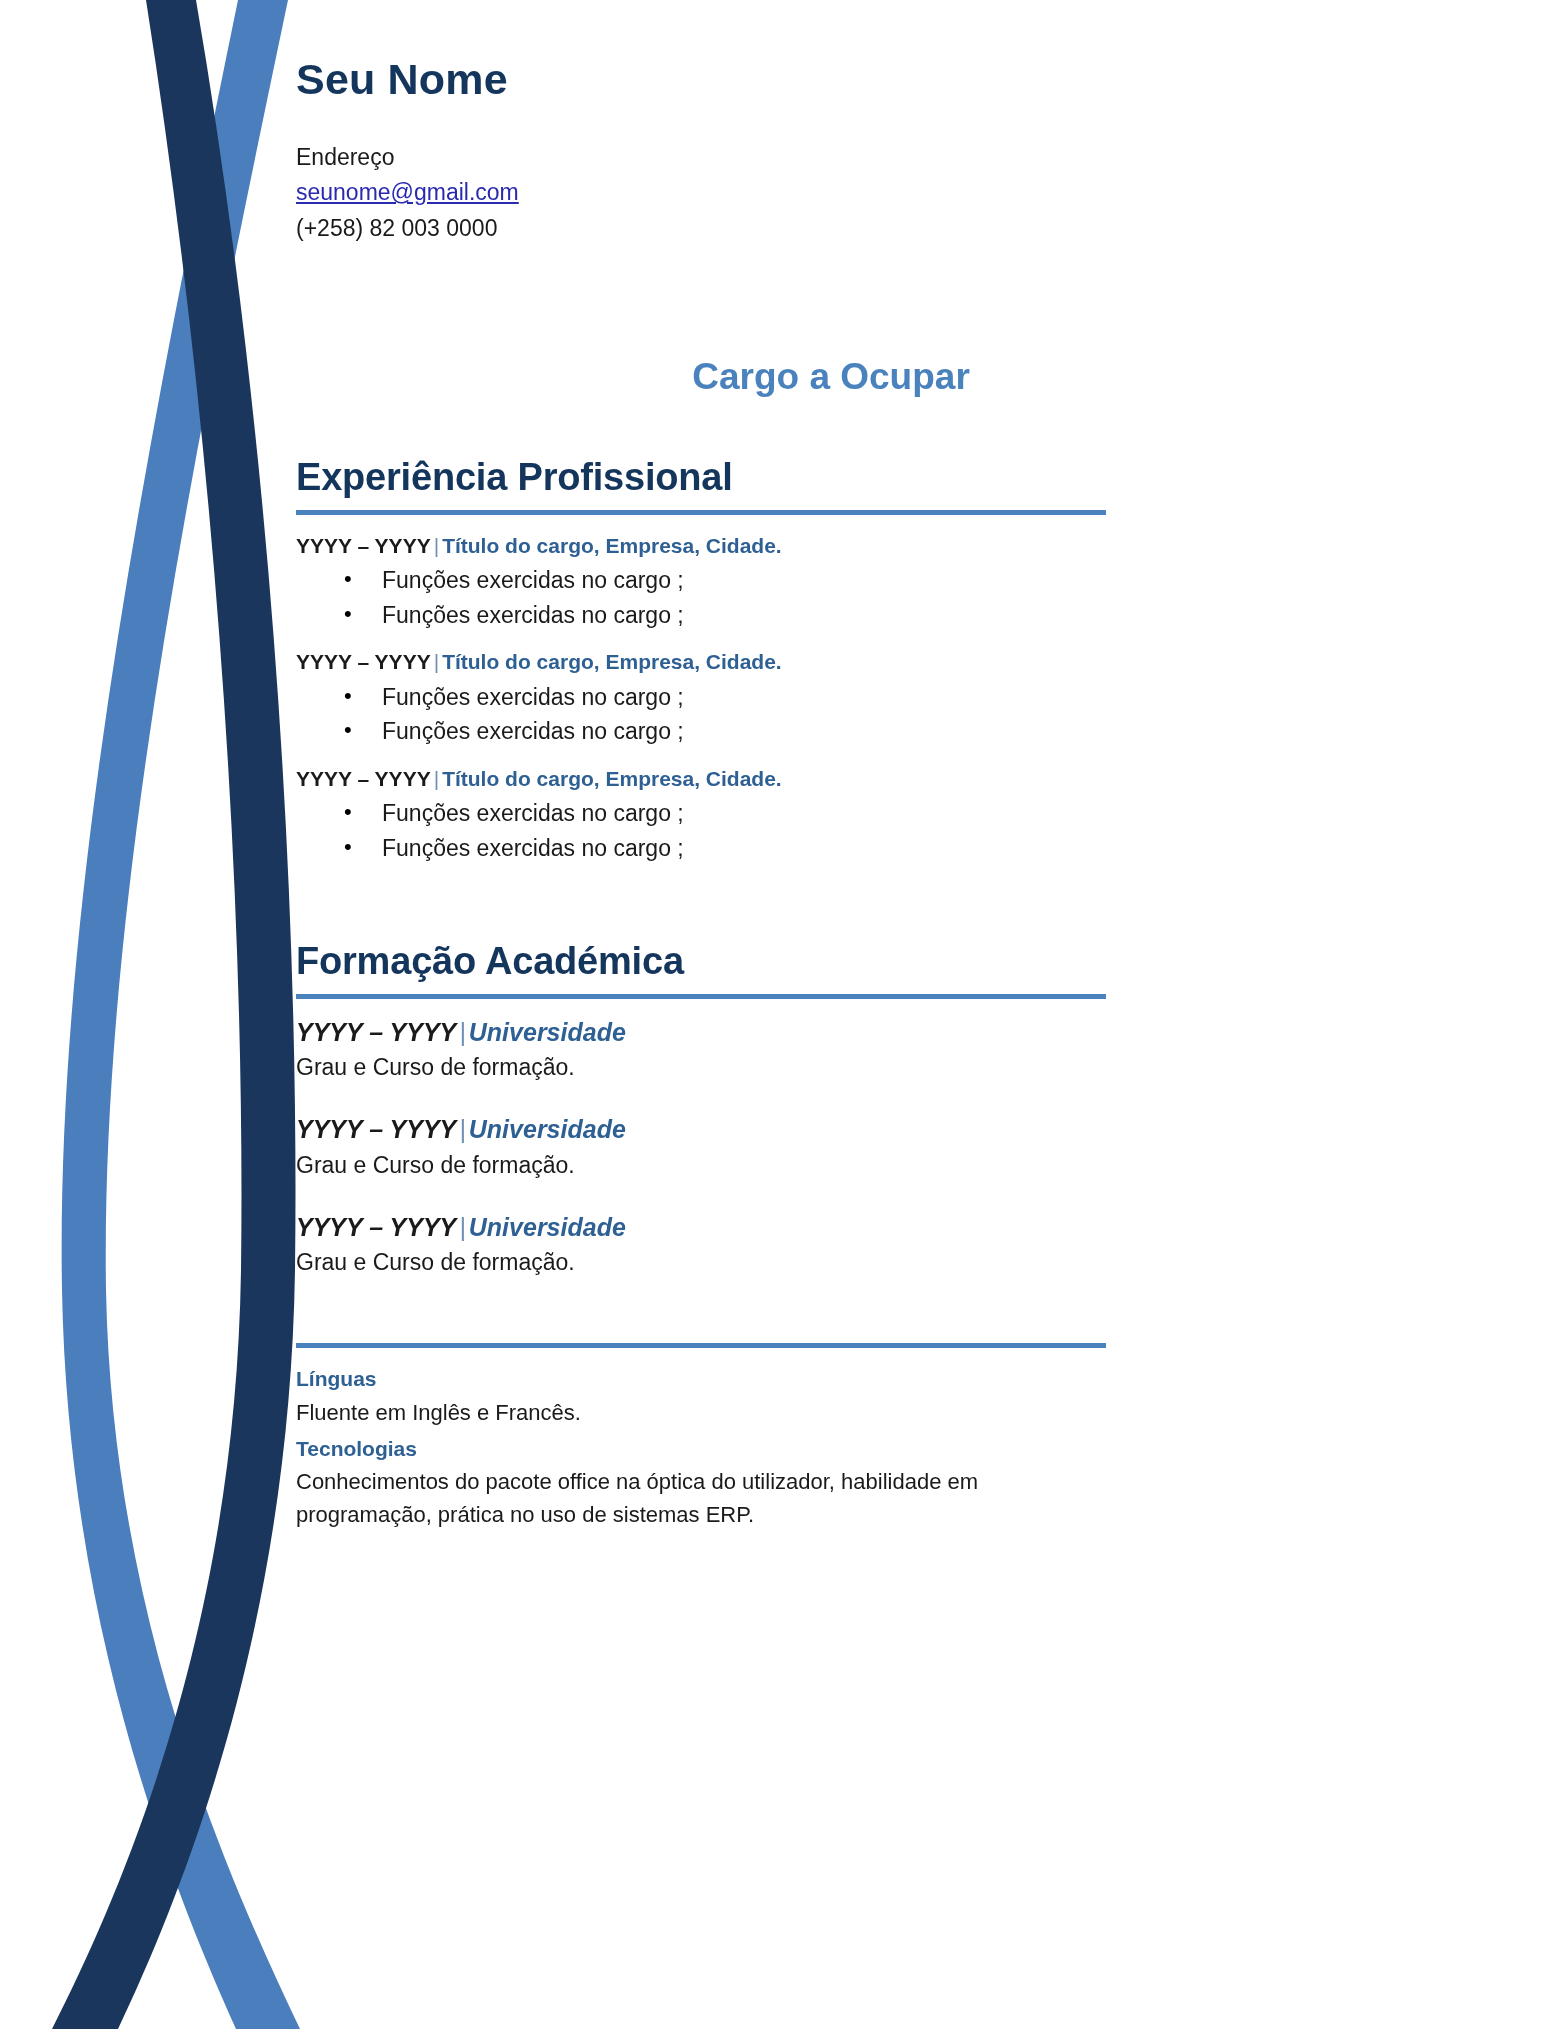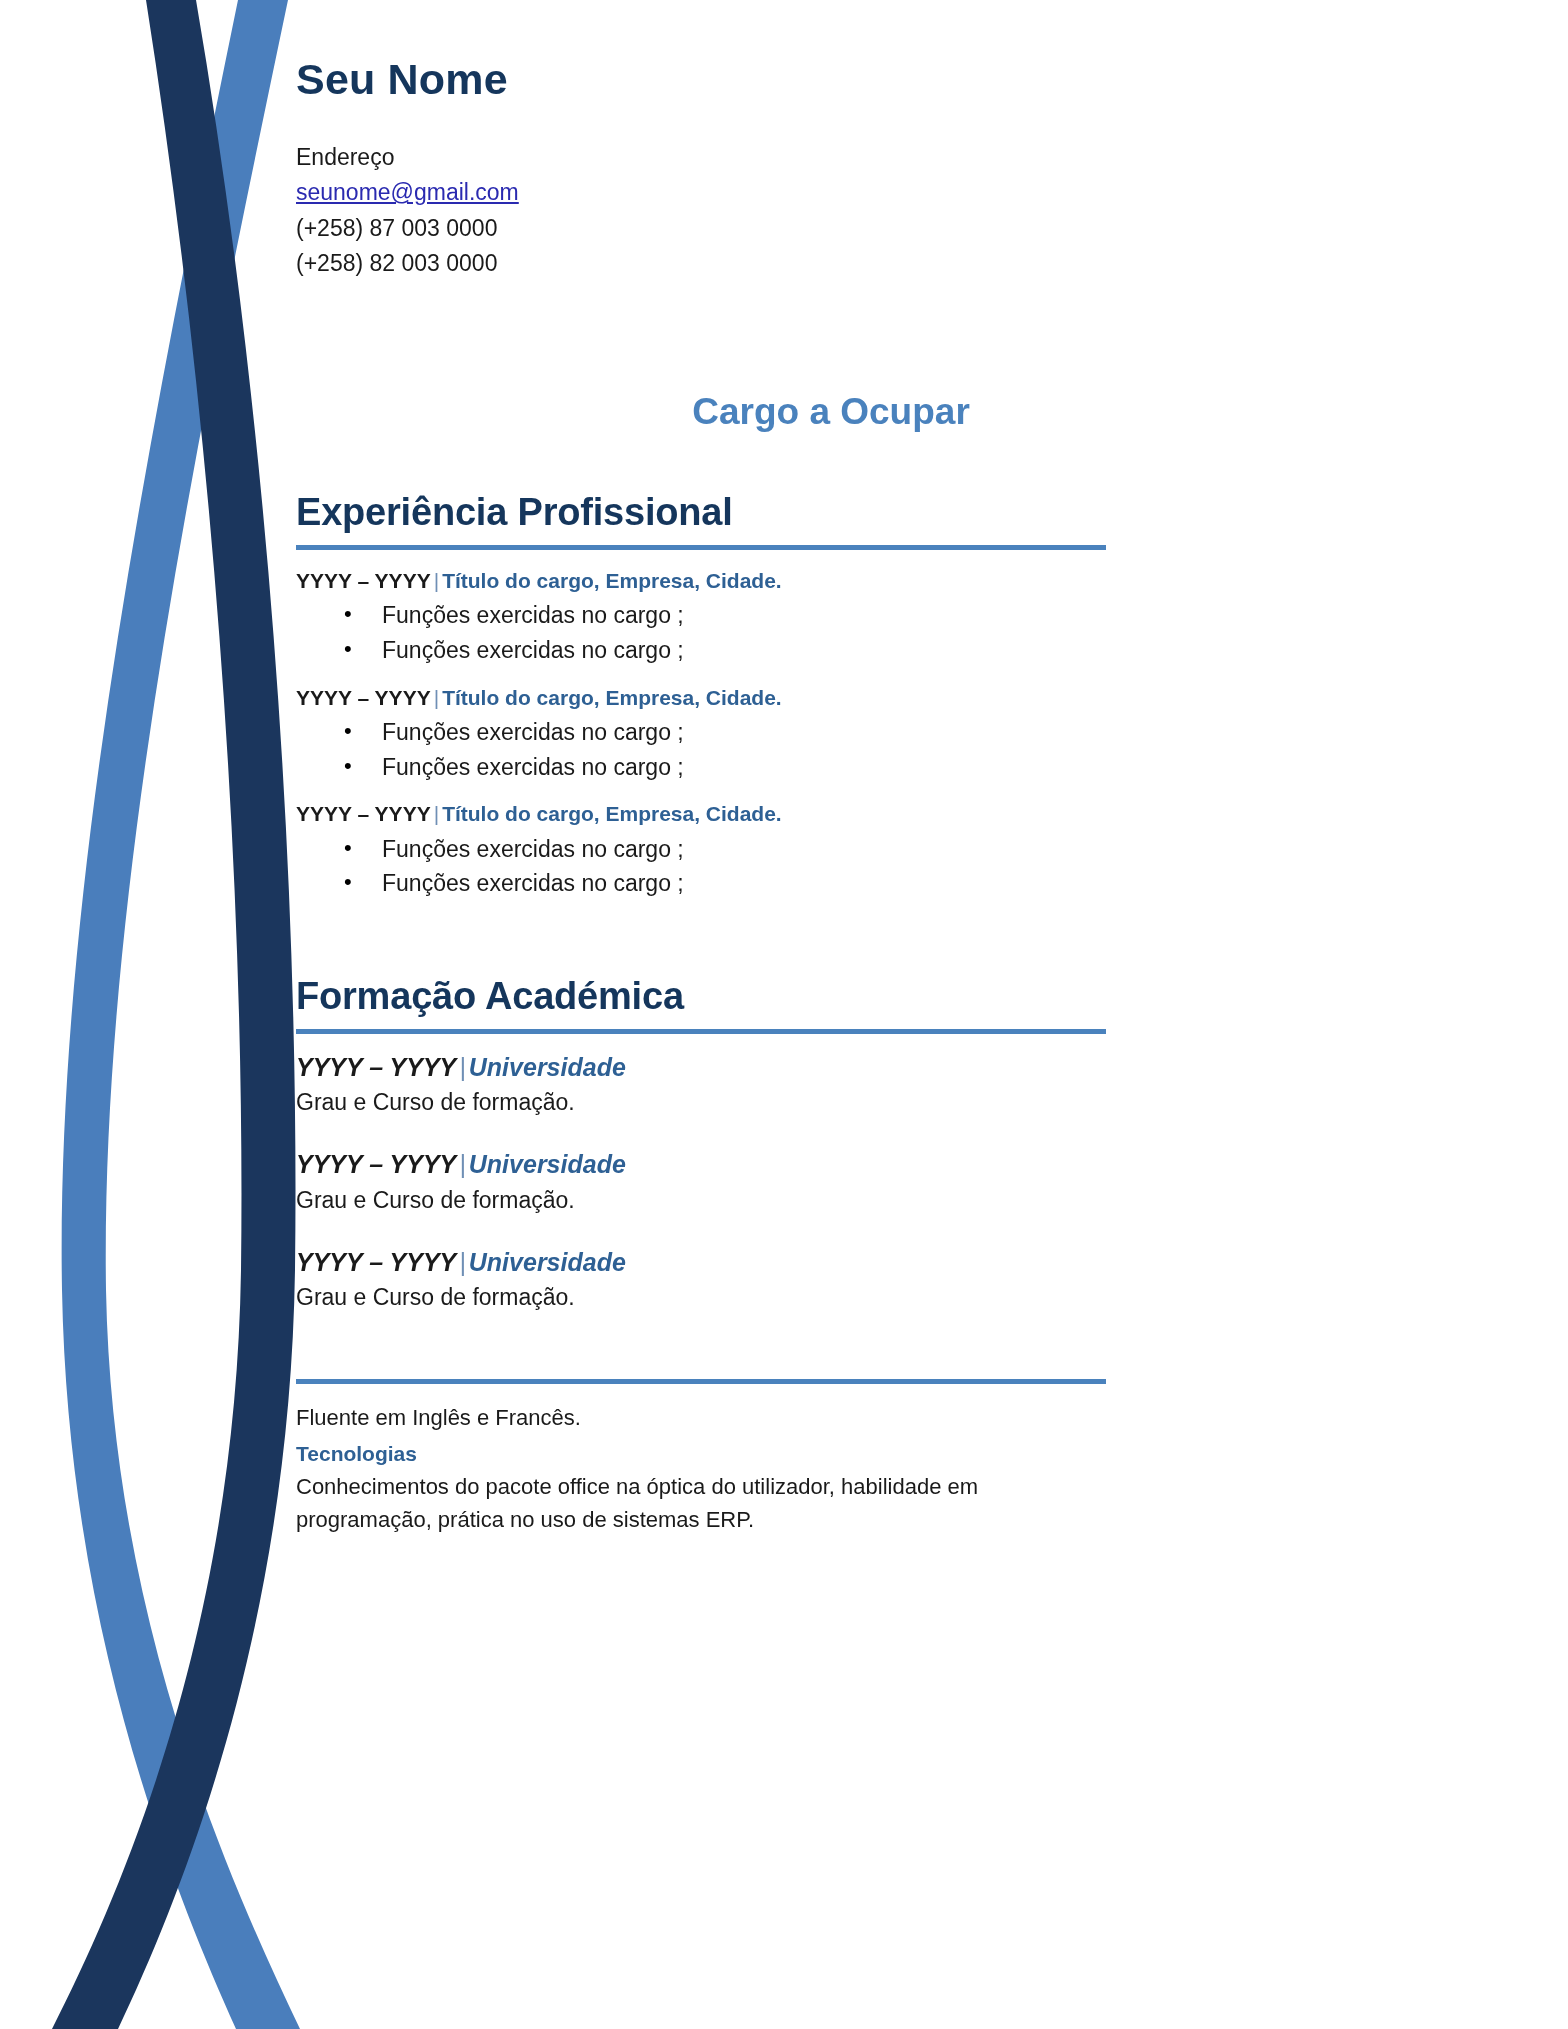--- a/index.html
+++ b/index.html
@@ -173,21 +173,20 @@
     <path d="M 146 0 L 196 0 C 268 420 300 880 295 1270 C 290 1605 196 1865 118 2029 L 52 2029 C 138 1860 236 1605 241 1270 C 246 880 212 420 146 0 Z" fill="#1b365d"></path>
   </svg>
 
   <div id="content">
 
     <h1 class="name-title">Seu Nome</h1>
 
     <div class="contact-block">
       <span class="contact-line">Endereço</span>
       <a class="contact-email" href="#">seunome@gmail.com</a>
-      <span class="contact-line">(+258) 87 003 0000</span>
       <span class="contact-line">(+258) 82 003 0000</span>
     </div>
 
     <h2 class="headline">Cargo a Ocupar</h2>
 
     <div class="gap-lg"></div>
 
     <section class="section">
       <h3 class="section-heading">Experiência Profissional</h3>
       <div class="section-rule"></div>
@@ -250,20 +249,21 @@
         <div class="edu-degree">Grau e Curso de formação.</div>
       </div>
     </section>
 
     <div class="gap-sm"></div>
 
     <section class="section">
       <div class="section-rule"></div>
 
       <div>
+        <div class="skill-label">Línguas</div>
         <div class="skill-text">Fluente em Inglês e Francês.</div>
       </div>
 
       <div>
         <div class="skill-label">Tecnologias</div>
         <div class="skill-text">Conhecimentos do pacote office na óptica do utilizador, habilidade em programação, prática no uso de sistemas ERP.</div>
       </div>
     </section>
 
   </div>

